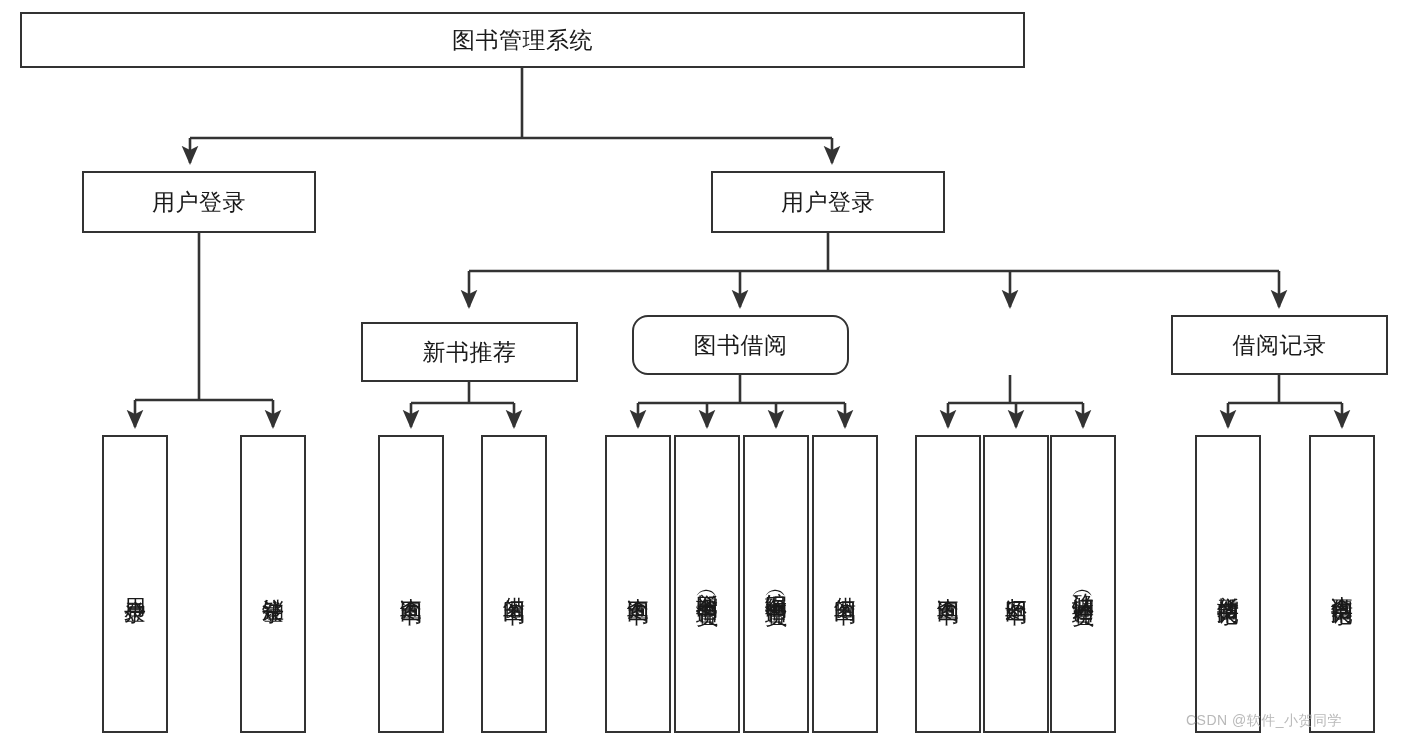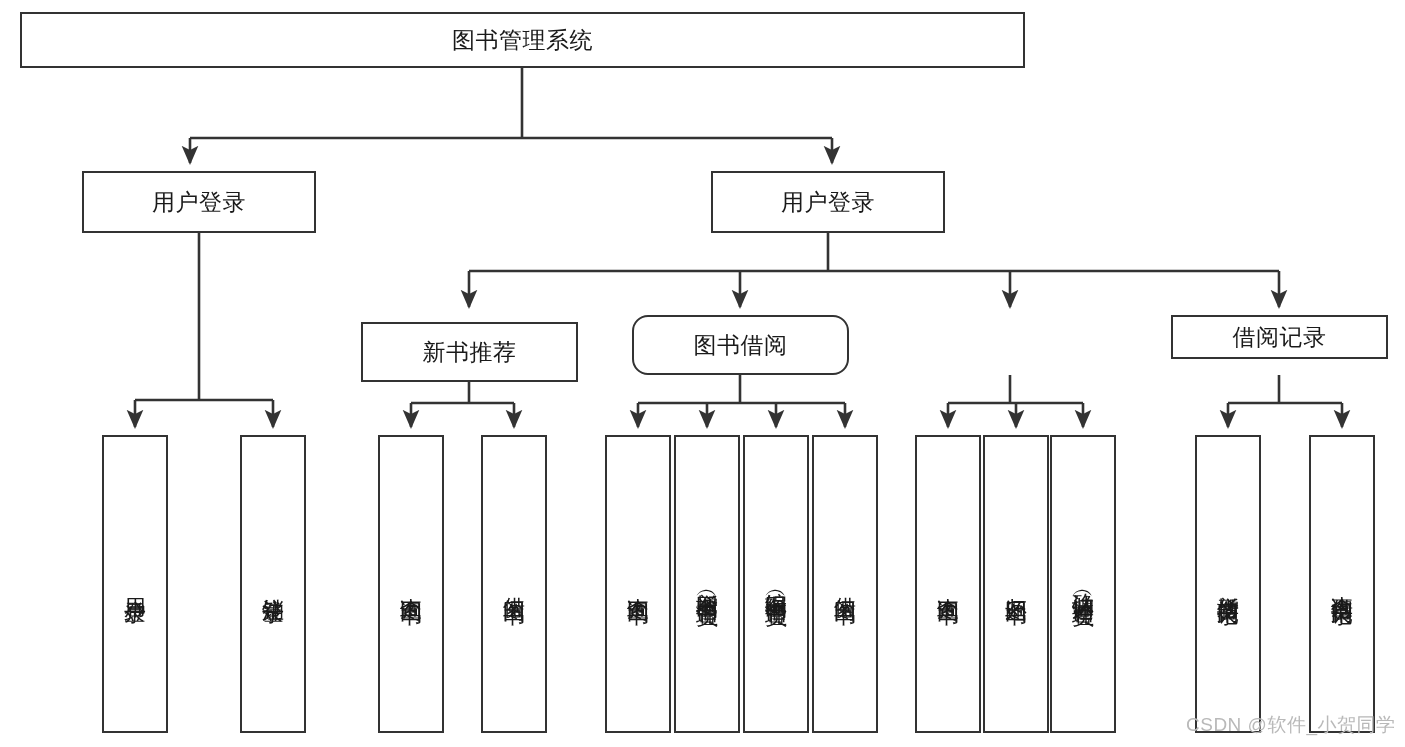--- a/index.html
+++ b/index.html
@@ -47,21 +47,21 @@
     text-orientation: upright;
     line-height: 1.08;
     letter-spacing: 2px;
     white-space: nowrap;
     display: block;
   }
   .watermark {
     position: absolute;
     left: 1186px;
     top: 712px;
-    font-size: 19px;
+    font-size: 14px;
     color: #b9b9b9;
     white-space: nowrap;
     letter-spacing: 0.5px;
   }
 </style>
 </head>
 <body>
 
 <div id="canvas">
 
@@ -129,21 +129,21 @@
 
   <div class="node h" style="left:361px; top:322px; width:217px; height:60px;">
     <span>新书推荐</span>
   </div>
 
   <div class="node h" style="left:632px; top:315px; width:217px; height:60px;border-radius:16px;">
     <span>图书借阅</span>
   </div>
 
 
-  <div class="node h" style="left:1171px; top:315px; width:217px; height:44px;">
+  <div class="node h" style="left:1171px; top:315px; width:217px; height:60px;">
     <span>借阅记录</span>
   </div>
 
   <div class="node v" style="left:102px; top:435px; width:66px; height:298px;">
     <span class="vtxt">用户登录</span>
   </div>
 
   <div class="node v" style="left:240px; top:435px; width:66px; height:298px;">
     <span class="vtxt">注销登录</span>
   </div>

